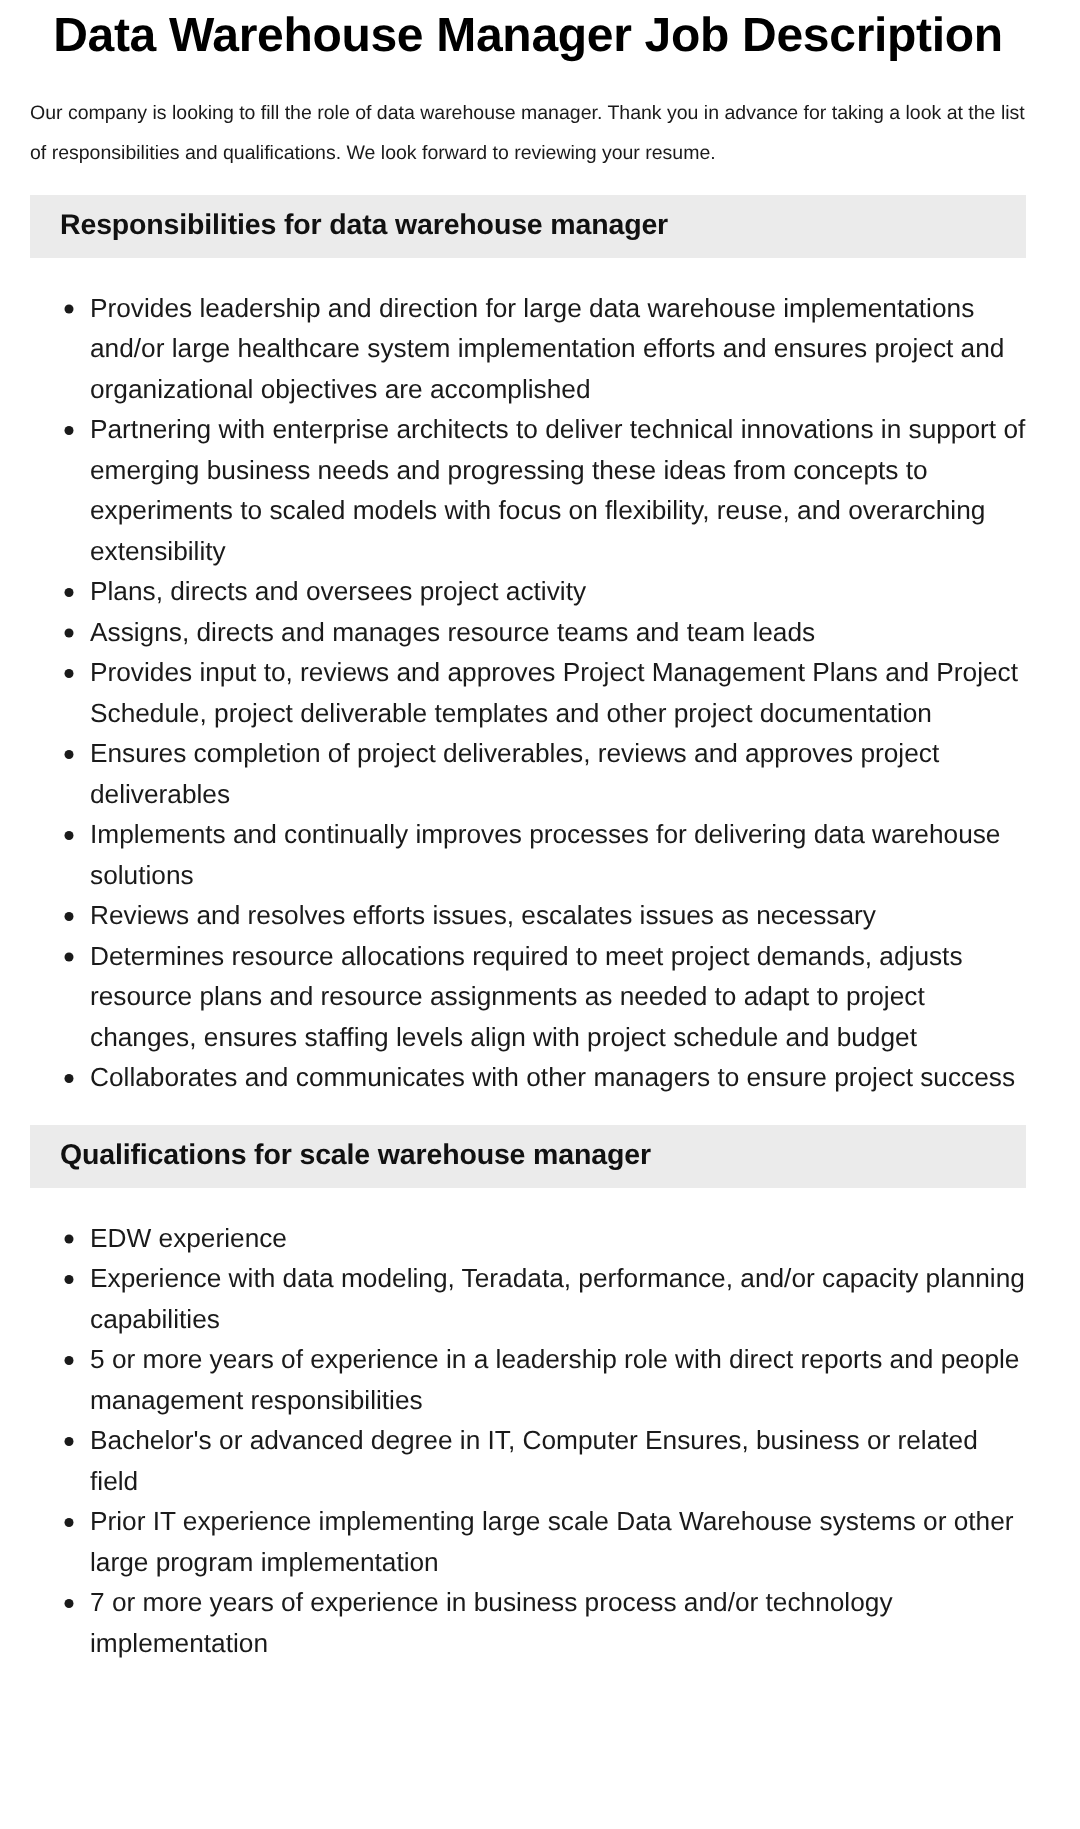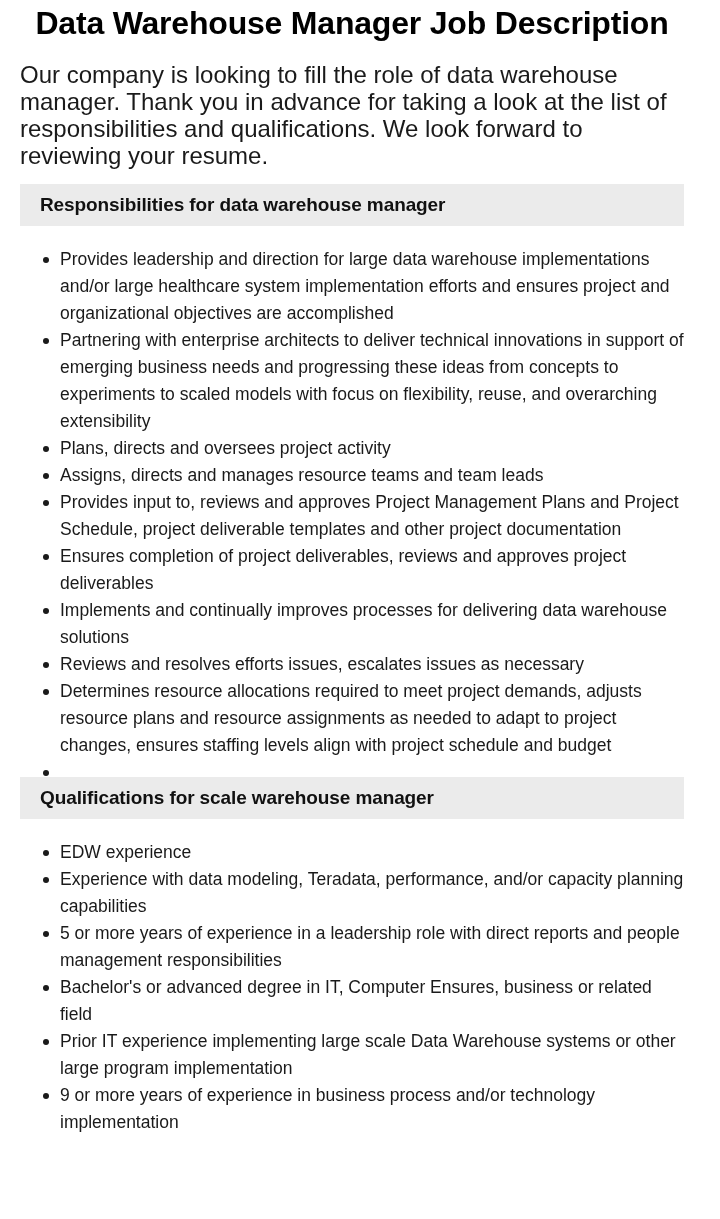--- a/index.html
+++ b/index.html
@@ -22,21 +22,21 @@
       padding-top: 2px;
       font-size: 32px;
       line-height: 42px;
       font-weight: bold;
       text-align: center;
       letter-spacing: -0.2px;
       color: #000000;
     }
     p.intro {
       margin: 17px 0 0 0;
-      font-size: 24px;
+      font-size: 13px;
       line-height: 27px;
       color: #1a1a1a;
     }
     .section-header {
       margin-top: 15px;
       background: #ebebeb;
       height: 42px;
       display: flex;
       align-items: center;
       padding-left: 20px;
@@ -83,25 +83,25 @@
   <ul class="item-list">
     <li><span class="bullet"></span><span>Provides leadership and direction for large data warehouse implementations and/or large healthcare system implementation efforts and ensures project and organizational objectives are accomplished</span></li>
     <li><span class="bullet"></span><span>Partnering with enterprise architects to deliver technical innovations in support of emerging business needs and progressing these ideas from concepts to experiments to scaled models with focus on flexibility, reuse, and overarching extensibility</span></li>
     <li><span class="bullet"></span><span>Plans, directs and oversees project activity</span></li>
     <li><span class="bullet"></span><span>Assigns, directs and manages resource teams and team leads</span></li>
     <li><span class="bullet"></span><span>Provides input to, reviews and approves Project Management Plans and Project Schedule, project deliverable templates and other project documentation</span></li>
     <li><span class="bullet"></span><span>Ensures completion of project deliverables, reviews and approves project deliverables</span></li>
     <li><span class="bullet"></span><span>Implements and continually improves processes for delivering data warehouse solutions</span></li>
     <li><span class="bullet"></span><span>Reviews and resolves efforts issues, escalates issues as necessary</span></li>
     <li><span class="bullet"></span><span>Determines resource allocations required to meet project demands, adjusts resource plans and resource assignments as needed to adapt to project changes, ensures staffing levels align with project schedule and budget</span></li>
-    <li><span class="bullet"></span></li>
+    <li><span class="bullet"></span><span>Collaborates and communicates with other managers to ensure project success</span></li>
   </ul>
 
   <div class="section-header section-qual">Qualifications for scale warehouse manager</div>
   <ul class="item-list qual-list">
     <li><span class="bullet"></span><span>EDW experience</span></li>
     <li><span class="bullet"></span><span>Experience with data modeling, Teradata, performance, and/or capacity planning capabilities</span></li>
     <li><span class="bullet"></span><span>5 or more years of experience in a leadership role with direct reports and people management responsibilities</span></li>
     <li><span class="bullet"></span><span>Bachelor's or advanced degree in IT, Computer Ensures, business or related field</span></li>
     <li><span class="bullet"></span><span>Prior IT experience implementing large scale Data Warehouse systems or other large program implementation</span></li>
-    <li><span class="bullet"></span><span>9 or more years of experience in business process and/or technology implementation</span></li>
+    <li><span class="bullet"></span><span>7 or more years of experience in business process and/or technology implementation</span></li>
   </ul>
 </div>
 
 </body></html>

